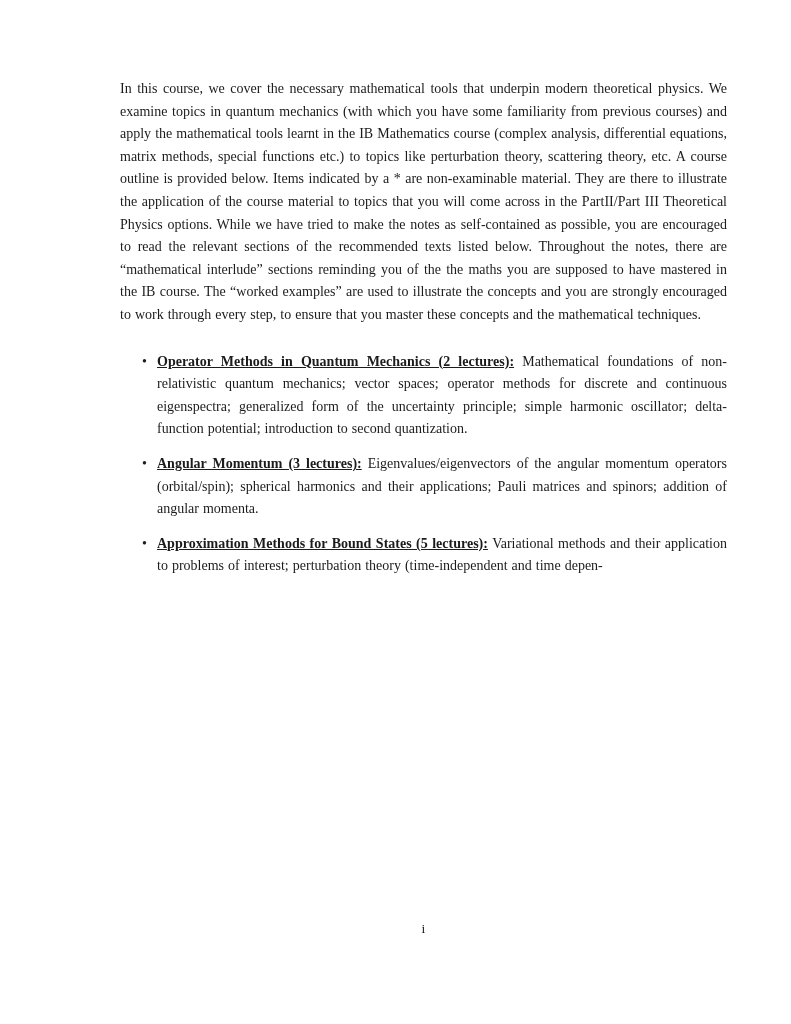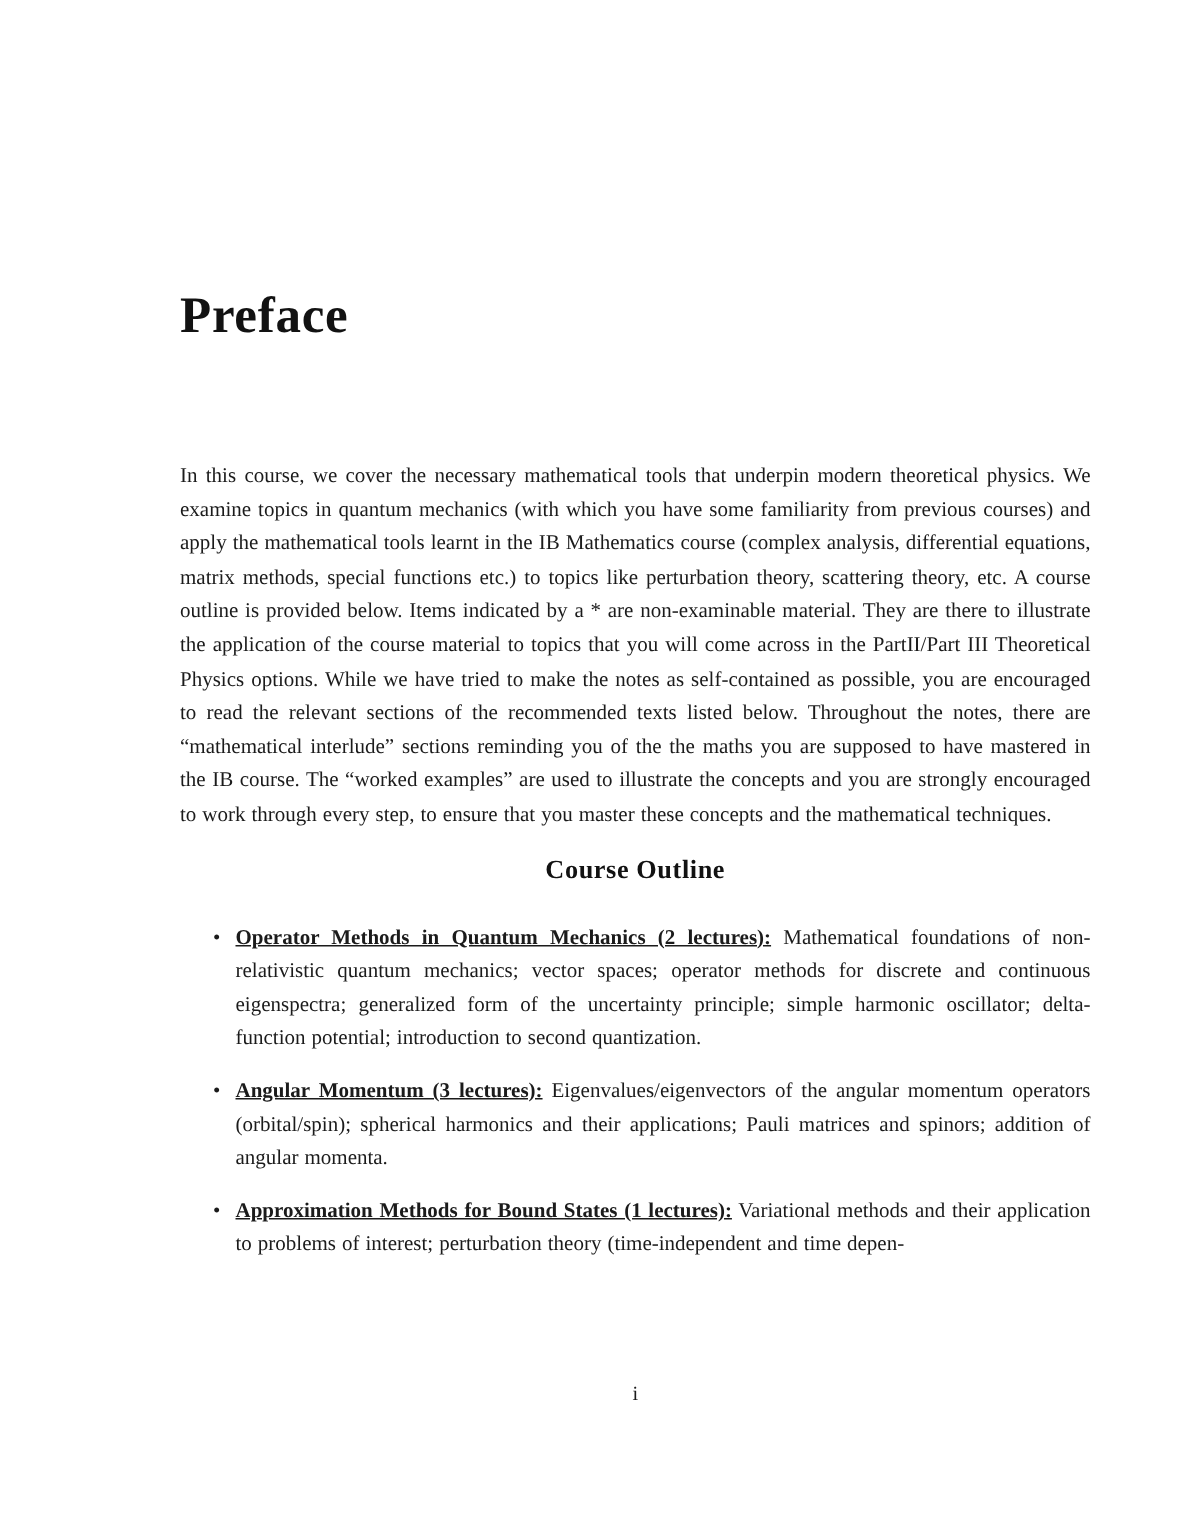--- a/index.html
+++ b/index.html
@@ -80,34 +80,32 @@
     font-size: 13.5px;
     color: #1b1b1b;
   }
 </style>
 </head>
 <body>
 
 <div class="page">
   <div class="content">
 
-    <h1 class="chapter-title">Preface</h1>
 
     <p class="body-para para-1">In this course, we cover the necessary mathematical tools that underpin modern theoretical physics. We examine topics in quantum mechanics (with which you have some familiarity from previous courses) and apply the mathematical tools learnt in the IB Mathematics course (complex analysis, differential equations, matrix methods, special functions etc.)  to topics like perturbation theory, scattering theory, etc. A course outline is provided below. Items indicated by a * are non-examinable material. They are there to illustrate the application of the course material to topics that you will come across in the PartII/Part III Theoretical Physics options. While we have tried to make the notes as self-contained as possible, you are encouraged to read the relevant sections of the recommended texts listed below. Throughout the notes, there are “mathematical interlude” sections reminding you of the the maths you are supposed to have mastered in the IB course. The “worked examples” are used to illustrate the concepts and you are strongly encouraged to work through every step, to ensure that you master these concepts and the mathematical techniques.</p>
 
 
-    <h2 class="section-heading">Course Outline</h2>
 
     <ul class="outline-list">
       <li class="outline-item">
         <span class="bullet-glyph">•</span><span class="item-label">Operator Methods in Quantum Mechanics (2 lectures):</span> <span>Mathematical foundations of non-relativistic quantum mechanics; vector spaces; operator methods for discrete and continuous eigenspectra; generalized form of the uncertainty principle; simple harmonic oscillator; delta-function potential; introduction to second quantization.</span>
       </li>
       <li class="outline-item">
         <span class="bullet-glyph">•</span><span class="item-label">Angular Momentum (3 lectures):</span> <span>Eigenvalues/eigenvectors of the angular momentum operators (orbital/spin); spherical harmonics and their applications; Pauli matrices and spinors; addition of angular momenta.</span>
       </li>
       <li class="outline-item">
-        <span class="bullet-glyph">•</span><span class="item-label">Approximation Methods for Bound States (1 lectures):</span> <span>Variational methods and their application to problems of interest; perturbation theory (time-independent and time depen-</span>
+        <span class="bullet-glyph">•</span><span class="item-label">Approximation Methods for Bound States (5 lectures):</span> <span>Variational methods and their application to problems of interest; perturbation theory (time-independent and time depen-</span>
       </li>
     </ul>
   </div>
 
   <div class="page-number">i</div>
 </div>
 
 </body></html>

